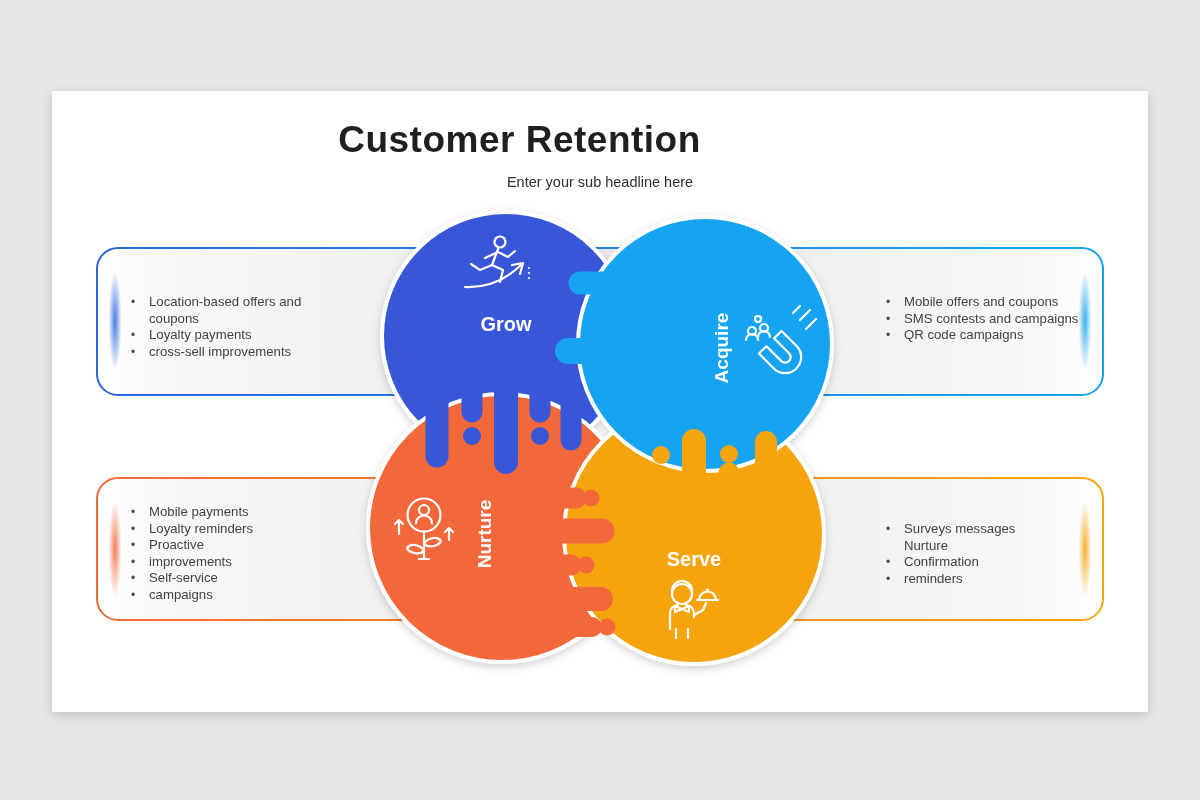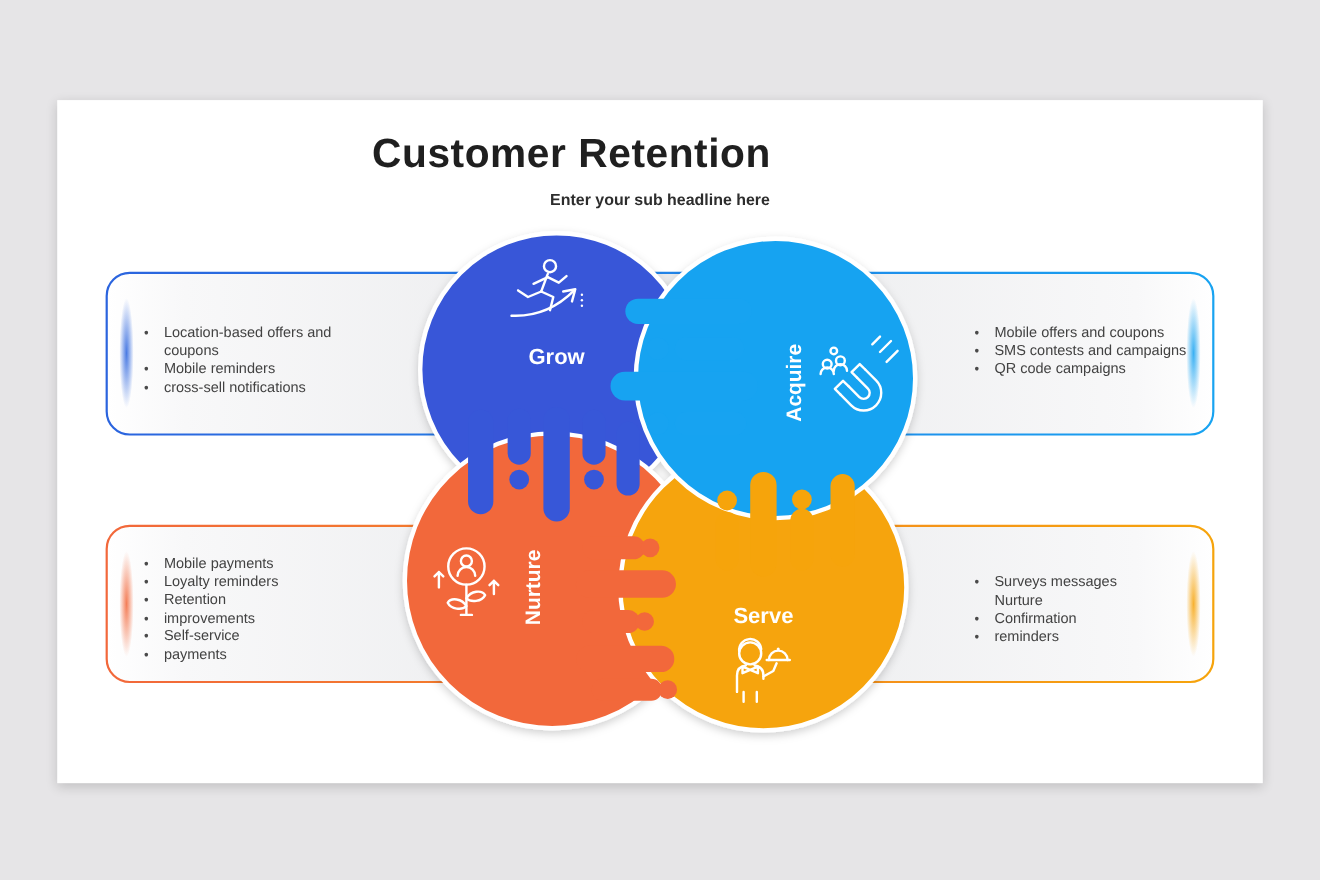--- a/index.html
+++ b/index.html
@@ -11,21 +11,21 @@
   .slide{
     position:absolute;left:52px;top:91px;width:1096px;height:621px;
     background:#ffffff;box-shadow:0 3px 10px rgba(0,0,0,.16);
   }
   .title{
     position:absolute;left:0;top:119px;width:1039px;text-align:center;
     font-size:37px;font-weight:600;color:#1f1f1f;letter-spacing:.5px;
   }
   .subtitle{
     position:absolute;left:0;top:174px;width:1200px;text-align:center;
-    font-size:14.5px;color:#2d2d2d;font-weight:bold;
+    font-size:14.5px;color:#2d2d2d;
   }
   svg.diagram{position:absolute;left:0;top:0;width:1200px;height:800px}
   .plist{position:absolute;margin:0;padding:0;list-style:none;
     font-size:13.2px;color:#424242;line-height:16.5px}
   .plist .item{display:flex}
   .plist .b{flex:none;width:18px;color:#4a4a4a;font-size:12px}
   #list-tl{left:131px;top:294px;width:192px}
   #list-tr{left:886px;top:294px;width:198px}
   #list-bl{left:131px;top:504px;width:192px}
   #list-br{left:886px;top:521px;width:198px}
@@ -189,25 +189,25 @@
   <text class="circle-label" x="694" y="566" font-size="20" text-anchor="middle">Serve</text>
 </svg>
 
 <ul class="plist" id="list-tl">
     <li class="item">
       <span class="b">•</span>
       <span class="t">Location-based offers and coupons</span>
     </li>
     <li class="item">
       <span class="b">•</span>
-      <span class="t">Mobile reminders</span>
-    </li>
-    <li class="item">
-      <span class="b">•</span>
-      <span class="t">cross-sell notifications</span>
+      <span class="t">Loyalty payments</span>
+    </li>
+    <li class="item">
+      <span class="b">•</span>
+      <span class="t">cross-sell improvements</span>
     </li>
   </ul>
 <ul class="plist" id="list-tr">
     <li class="item">
       <span class="b">•</span>
       <span class="t">Mobile offers and coupons</span>
     </li>
     <li class="item">
       <span class="b">•</span>
       <span class="t">SMS contests and campaigns</span>
@@ -221,33 +221,33 @@
     <li class="item">
       <span class="b">•</span>
       <span class="t">Mobile payments</span>
     </li>
     <li class="item">
       <span class="b">•</span>
       <span class="t">Loyalty reminders</span>
     </li>
     <li class="item">
       <span class="b">•</span>
-      <span class="t">Retention</span>
+      <span class="t">Proactive</span>
     </li>
     <li class="item">
       <span class="b">•</span>
       <span class="t">improvements</span>
     </li>
     <li class="item">
       <span class="b">•</span>
       <span class="t">Self-service</span>
     </li>
     <li class="item">
       <span class="b">•</span>
-      <span class="t">payments</span>
+      <span class="t">campaigns</span>
     </li>
   </ul>
 <ul class="plist" id="list-br">
     <li class="item">
       <span class="b">•</span>
       <span class="t">Surveys messages</span>
     </li>
     <li class="item">
       <span class="b"></span>
       <span class="t">Nurture</span>

